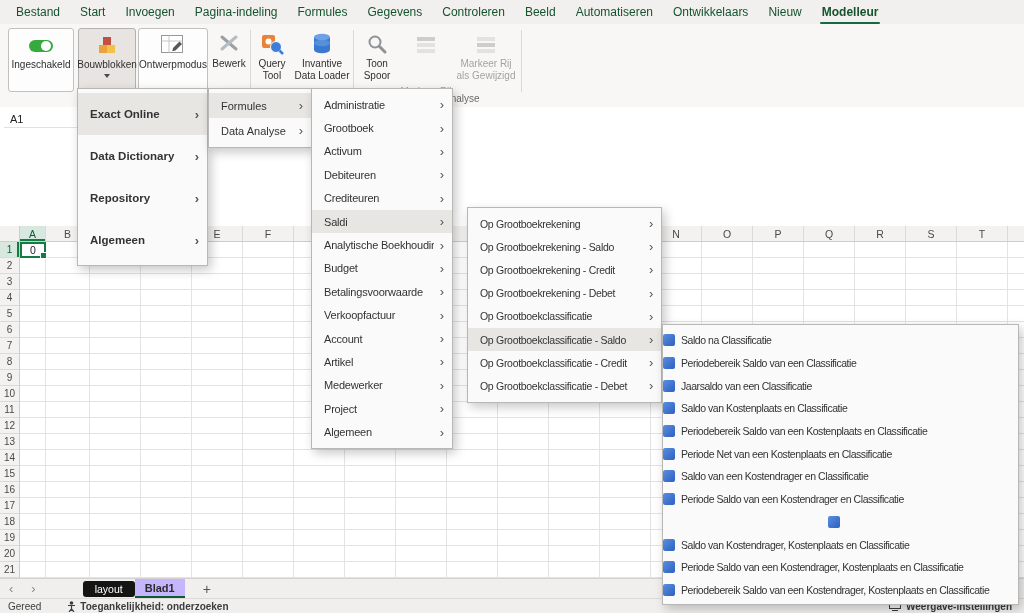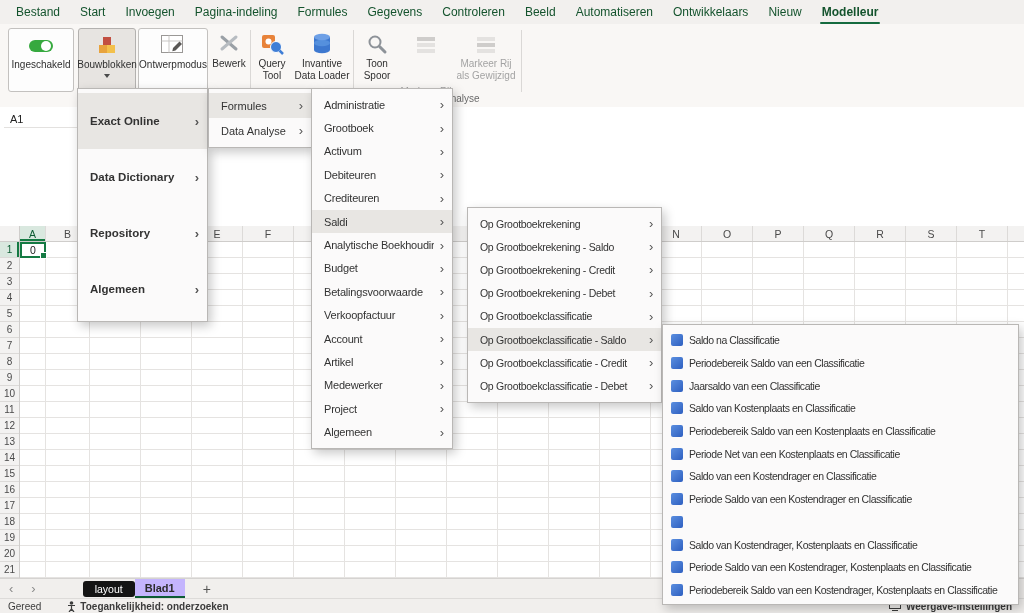--- a/index.html
+++ b/index.html
@@ -63,29 +63,29 @@
              background:#157a43;border:1px solid #fff;}
 
   
   .menu{position:absolute;background:#fbfafa;border:1px solid #b9b7b5;box-sizing:border-box;
         box-shadow:3px 4px 10px rgba(0,0,0,.22);z-index:30;padding:4px 0;}
   .mi{display:flex;align-items:center;font-size:11px;color:#333;padding:0 8px 0 12px;box-sizing:border-box;}
   .mi .lbl{flex:1;white-space:nowrap;overflow:hidden;}
   .mi .arrow{font-size:13px;color:#555;margin-left:6px;flex:none;}
   .mi.hl{background:#e8e6e3;}
   #menu1{left:77px;top:88px;width:131px;}
-  #menu1 .mi{height:56px;font-weight:700;font-size:11.5px;}
+  #menu1 .mi{height:42px;font-weight:700;font-size:11.5px;}
   #menu2{left:208px;top:88px;width:104px;}
   #menu2 .mi{height:25px;}
   #menu3{left:311px;top:88px;width:142px;}
   #menu3 .mi{height:23.4px;letter-spacing:-0.2px;}
   #menu4{left:467px;top:207px;width:195px;}
   #menu4 .mi{height:23.2px;font-size:10.5px;letter-spacing:-0.3px;}
   #menu5{left:662px;top:324px;width:357px;padding:4px 0 3px 0;}
-  #menu5 .mi{height:22.7px;font-size:10.5px;letter-spacing:-0.45px;padding-left:8px;}
+  #menu5 .mi{height:22.7px;font-size:10.5px;letter-spacing:-0.45px;padding-left:0;justify-content:center;}
   .blue-ic{width:12px;height:12px;border-radius:2px;margin-right:6px;flex:none;
            background:linear-gradient(135deg,#5b8fe0,#2e5fc0);}
 
   
   #sheetbar{position:absolute;left:0;right:0;top:578px;height:20px;background:#f1efed;
             border-top:1px solid #d5d3d1;display:flex;align-items:center;z-index:5;box-sizing:border-box;}
   .nav{color:#8a8a8a;font-size:13px;padding:0 9px;line-height:20px;}
   .stabs{display:flex;align-items:stretch;height:100%;margin-left:38px;}
   .stab{display:flex;align-items:center;font-size:11px;color:#2b2b2b;padding:0 10px;}
   .stab.dark{background:#141414;color:#fff;border-radius:3px;font-size:10.5px;

